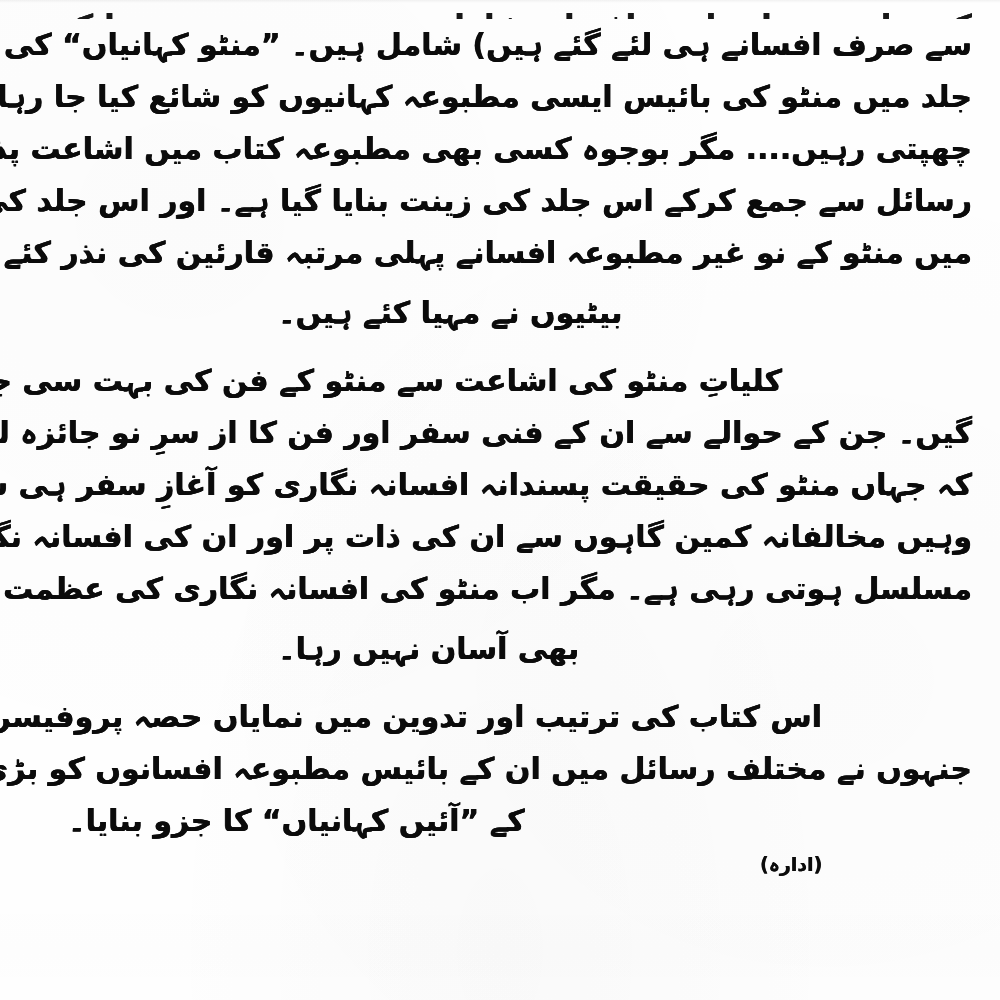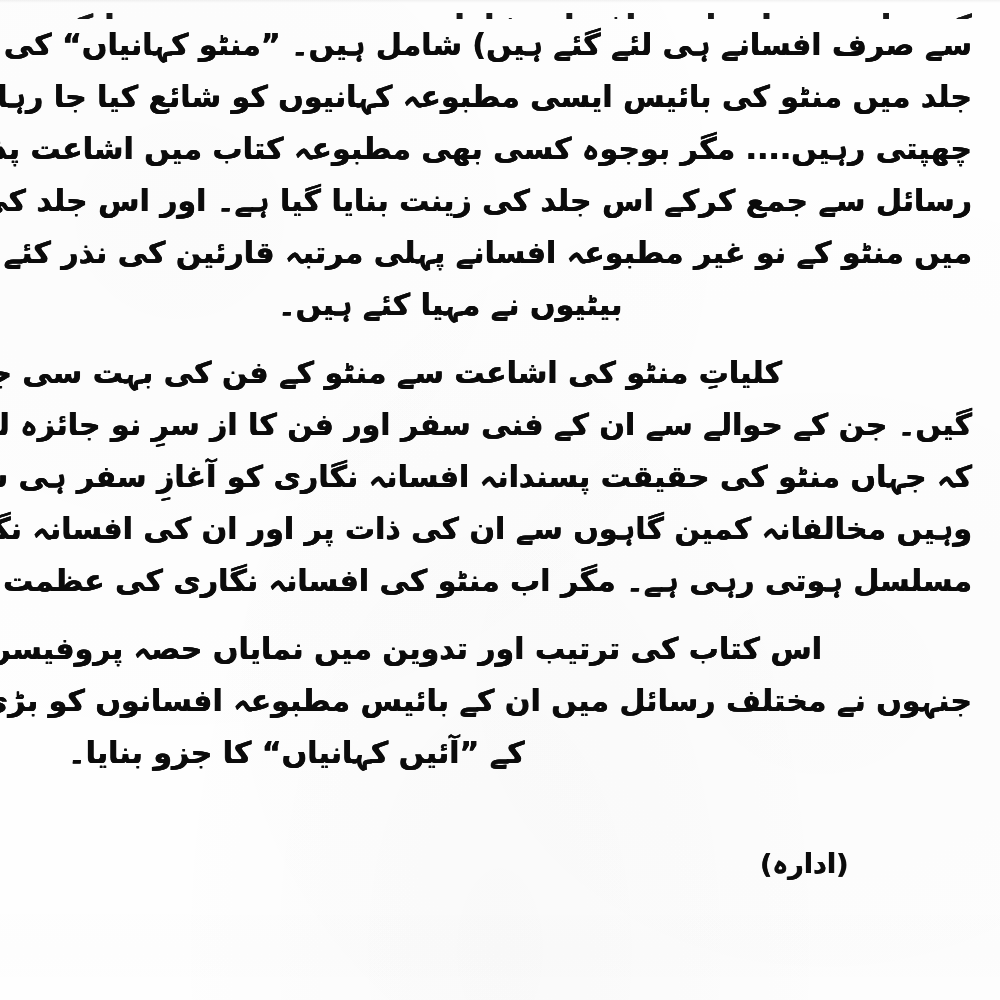--- a/index.html
+++ b/index.html
@@ -78,20 +78,21 @@
 
   .line.tail {
     text-align: left;
     text-align-last: left;
     direction: rtl;
   }
   .line.tail-center-left {
     text-align: left;
     text-align-last: left;
     padding-left: 250px;
+    margin-top: 8px;
   }
   .line.tail-left-far {
     text-align: left;
     text-align-last: left;
     padding-left: 40px;
   }
 
   .para-gap {
     height: 10px;
   }
@@ -101,21 +102,21 @@
     position: absolute;
     right: auto;
     left: 760px;
     top: 846px;
     width: 240px;
     text-align: left;
     direction: rtl;
   }
   .signature {
     display: inline-block;
-    font-size: 27px;
+    font-size: 19px;
     line-height: 36px;
     font-weight: 700;
     color: #0b0b0b;
     letter-spacing: 0.3px;
     text-shadow:
       0.35px 0 0 rgba(10,10,10,0.85),
       -0.3px 0 0 rgba(10,10,10,0.5);
   }
 
   
@@ -158,20 +159,21 @@
     </div>
 
     <div class="para-gap"></div>
 
     <div class="para">
       <span class="line indent-first">کلیاتِ منٹو کی اشاعت سے منٹو کے فن کی بہت سی جہتیں مکمل طور پر سامنے آئیں</span>
       <span class="line">گیں۔ جن کے حوالے سے ان کے فنی سفر اور فن کا از سرِ نو جائزہ لیا جا سکتا ہے مگر عجیب اتفاق ہے</span>
       <span class="line">کہ جہاں منٹو کی حقیقت پسندانہ افسانہ نگاری کو آغازِ سفر ہی سے پر جوش پذیرائی حاصل رہی ہے</span>
       <span class="line">وہیں مخالفانہ کمین گاہوں سے ان کی ذات پر اور ان کی افسانہ نگاری پر بارشِ سنگ و خشت بھی</span>
       <span class="line">مسلسل ہوتی رہی ہے۔ مگر اب منٹو کی افسانہ نگاری کی عظمت کا اعتراف نہ کرنا معترضین کے لئے</span>
+      <span class="line tail tail-center-left">بھی آسان نہیں رہا۔</span>
     </div>
 
     <div class="para-gap"></div>
 
     <div class="para">
       <span class="line indent-first-sm">اس کتاب کی ترتیب اور تدوین میں نمایاں حصہ پروفیسر محمد صدیق صاحب کا ہے</span>
       <span class="line">جنہوں نے مختلف رسائل میں ان کے بائیس مطبوعہ افسانوں کو بڑی تحقیق و جستجو کے بعد تلاش کر</span>
       <span class="line tail tail-left-far">کے ”آئیں کہانیاں“ کا جزو بنایا۔</span>
     </div>
 

